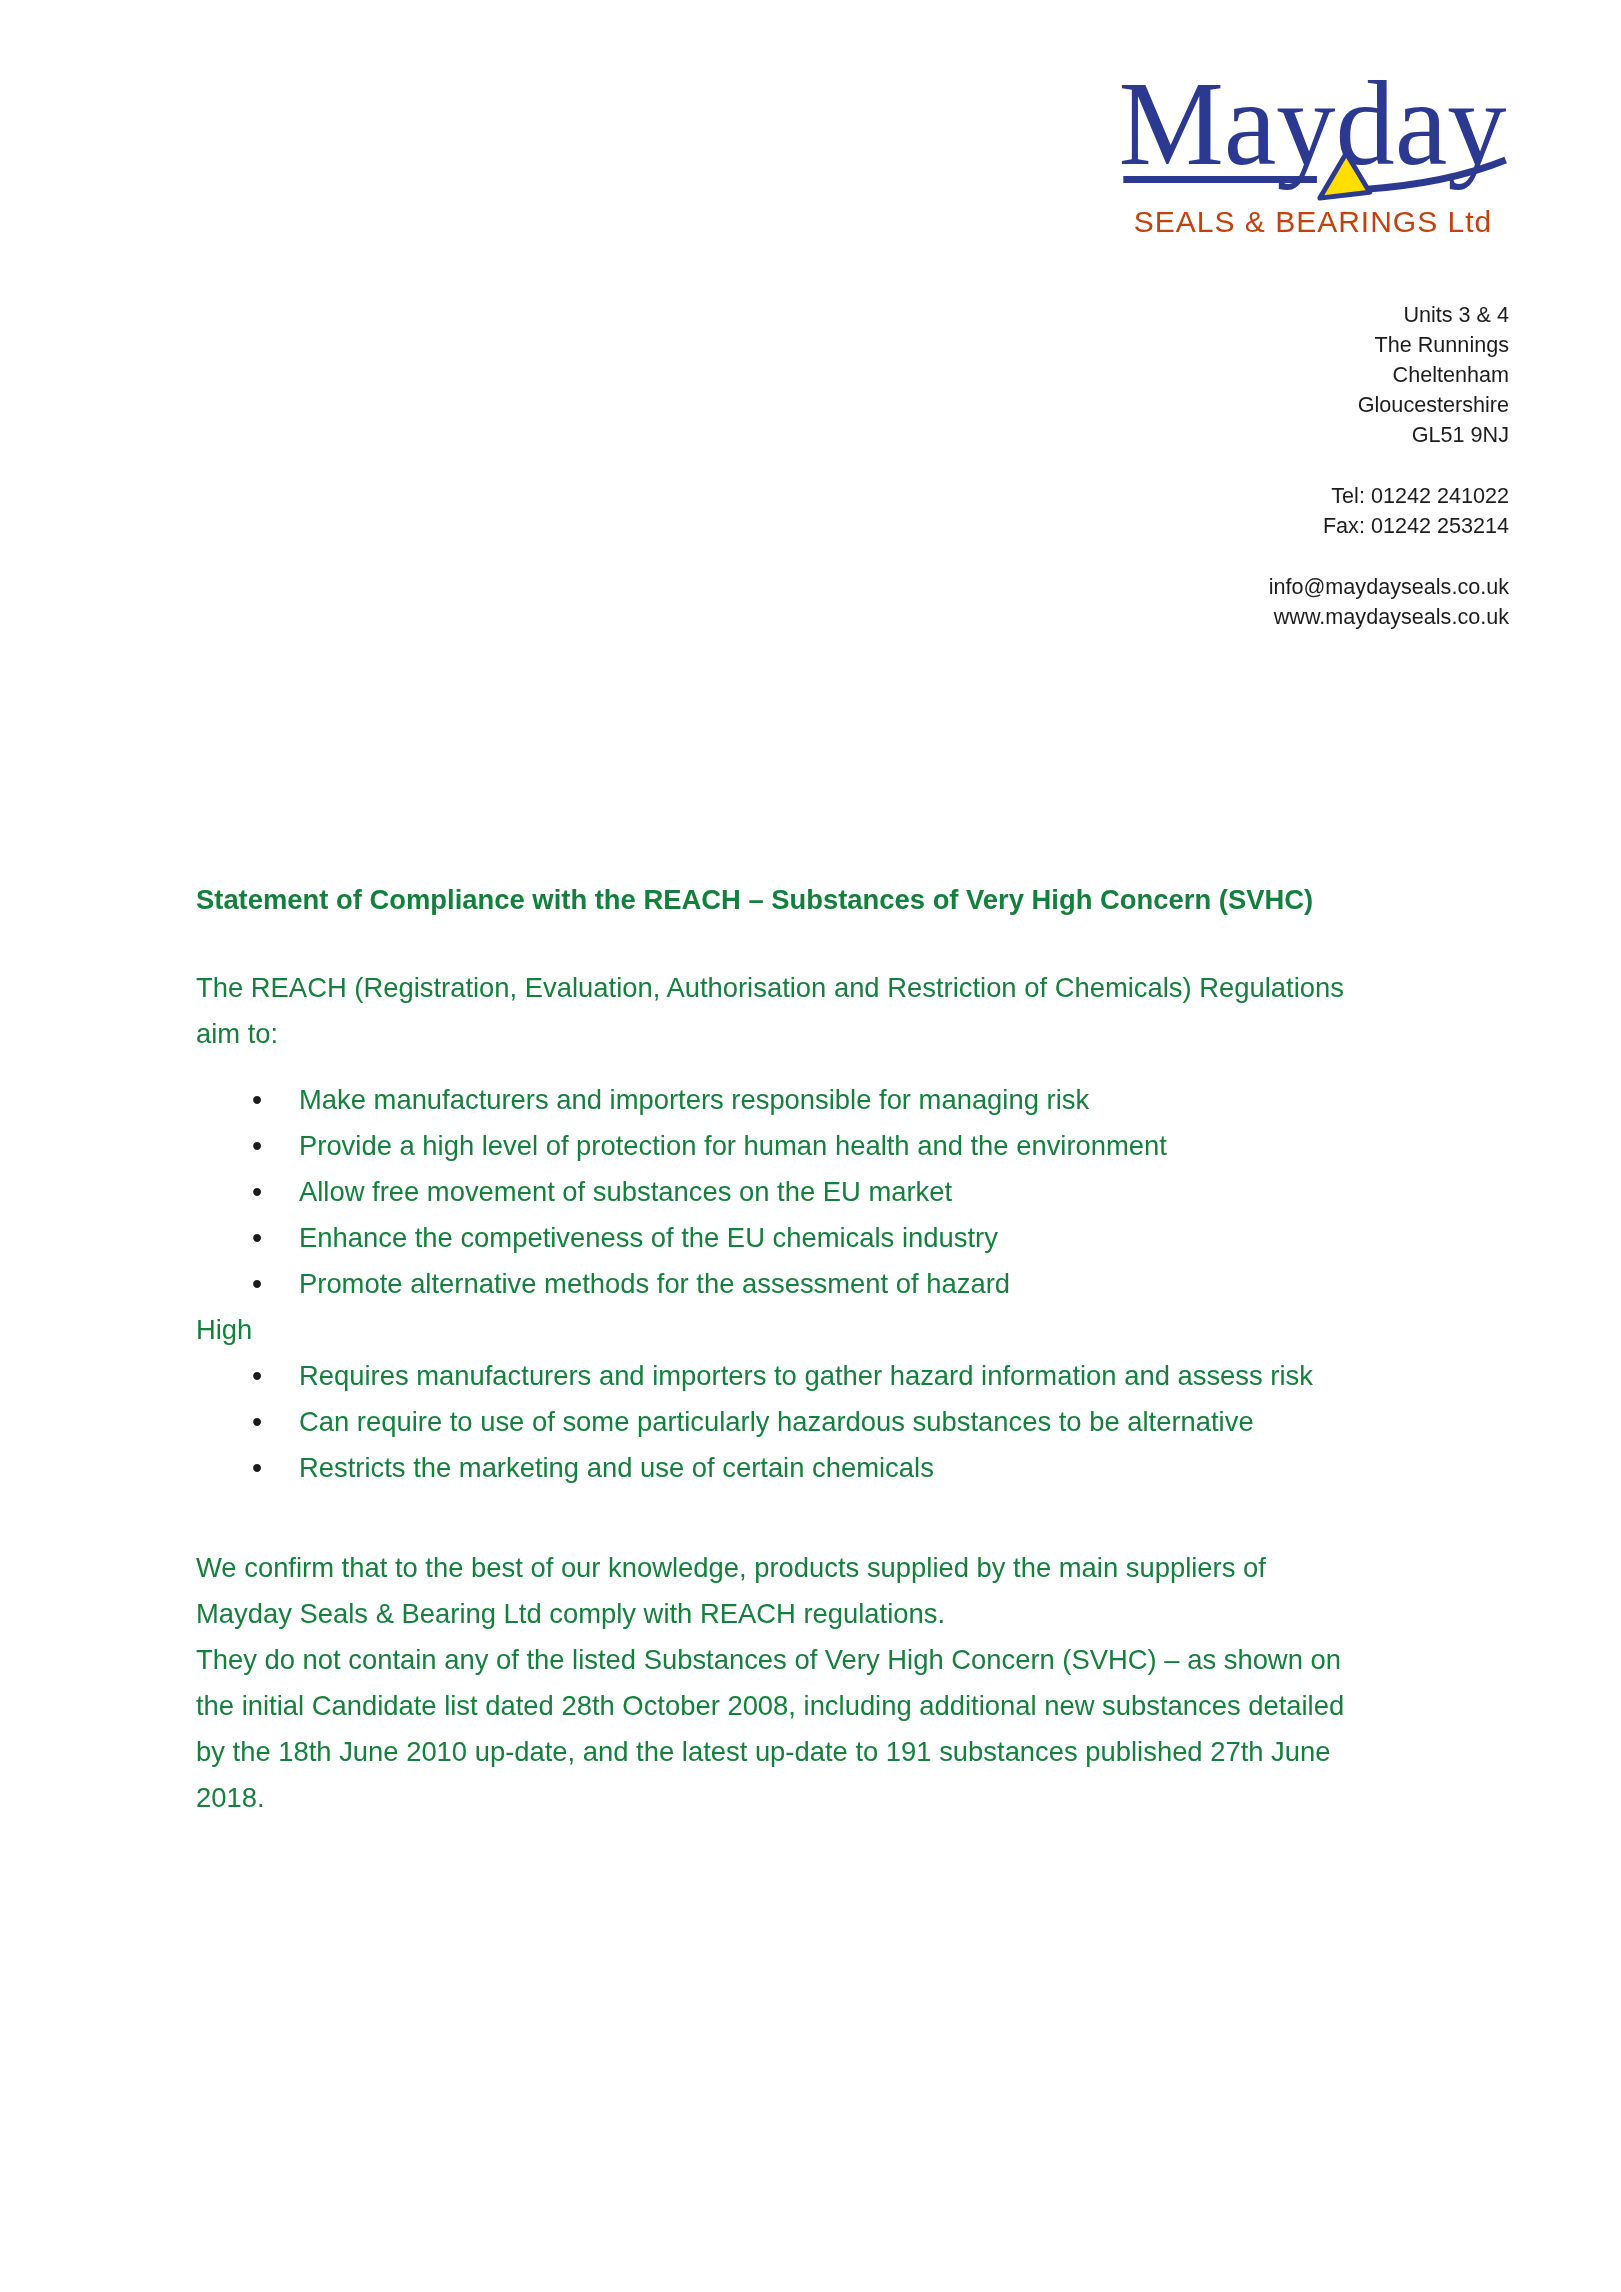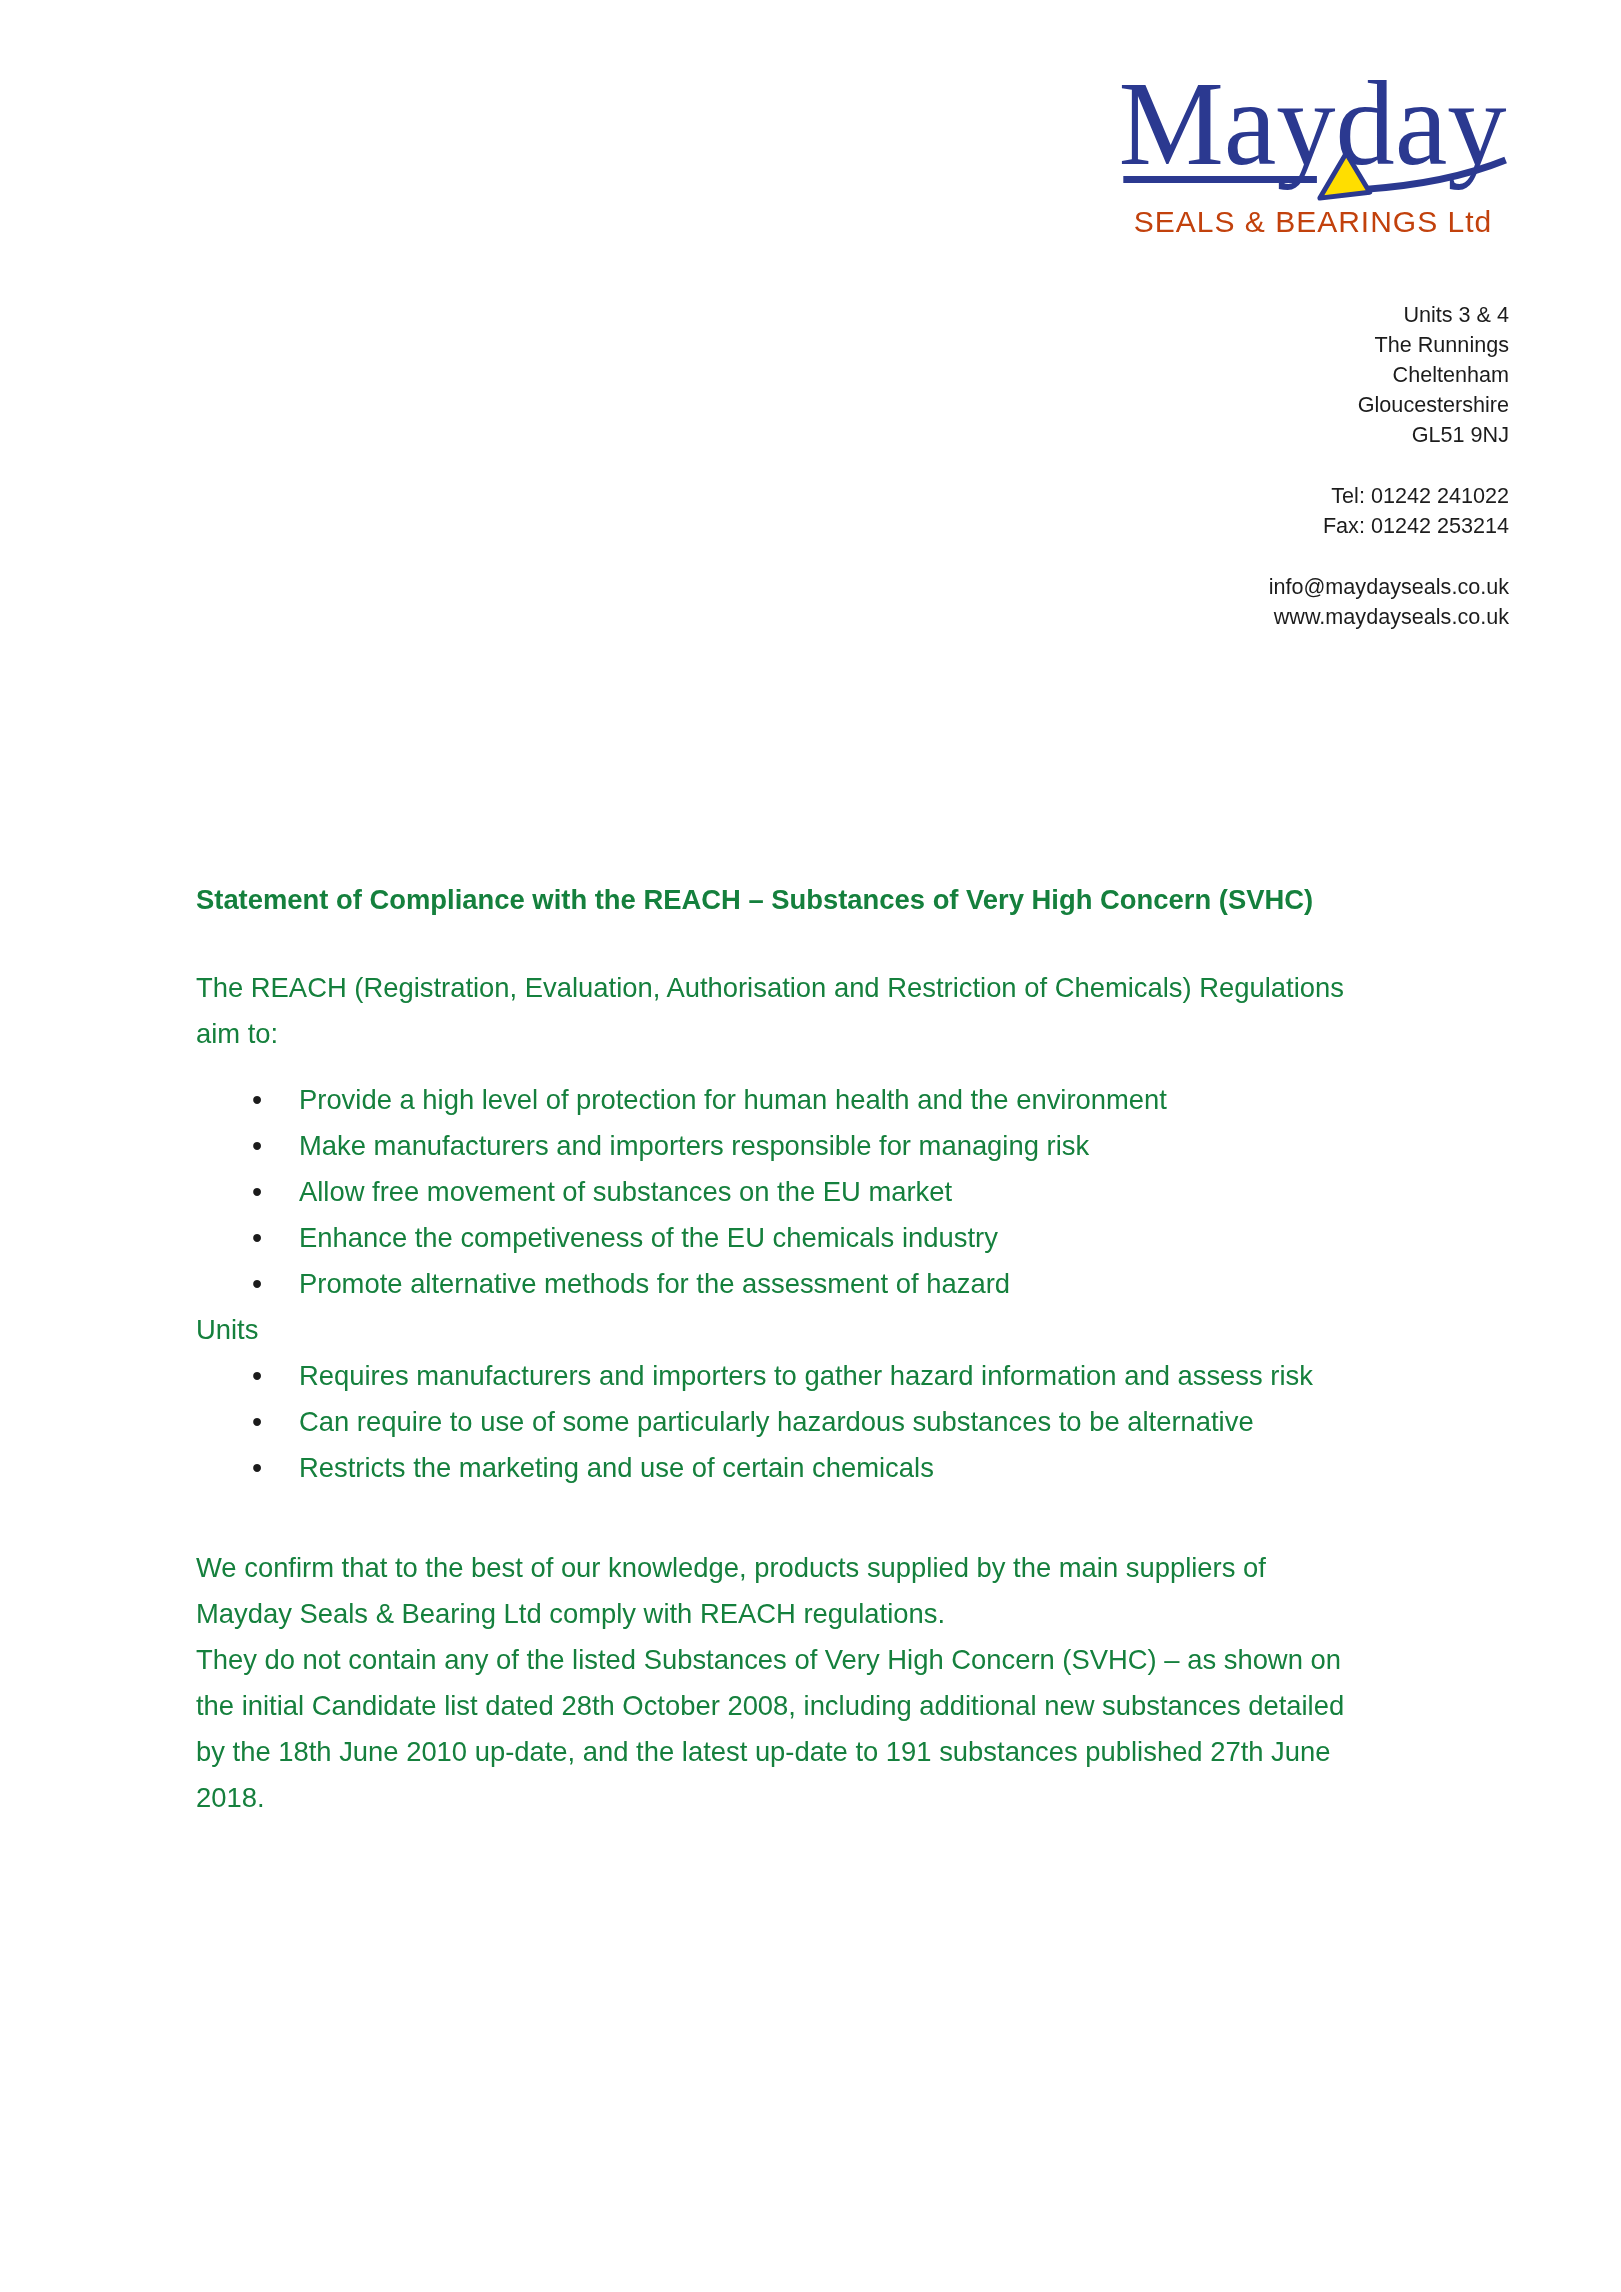--- a/index.html
+++ b/index.html
@@ -122,28 +122,28 @@
 
   </header>
 
   <main class="content">
 
     <h1 class="doc-title">Statement of Compliance with the REACH – Substances of Very High Concern (SVHC)</h1>
 
     <p class="intro">The REACH (Registration, Evaluation, Authorisation and Restriction of Chemicals) Regulations aim to:</p>
 
     <ul class="bullets">
+      <li>Make manufacturers and importers responsible for managing risk</li>
       <li>Provide a high level of protection for human health and the environment</li>
-      <li>Make manufacturers and importers responsible for managing risk</li>
       <li>Allow free movement of substances on the EU market</li>
       <li>Enhance the competiveness of the EU chemicals industry</li>
       <li>Promote alternative methods for the assessment of hazard</li>
     </ul>
 
-    <div class="also-label">Units</div>
+    <div class="also-label">High</div>
 
     <ul class="bullets">
       <li>Requires manufacturers and importers to gather hazard information and assess risk</li>
       <li>Can require to use of some particularly hazardous substances to be alternative</li>
       <li>Restricts the marketing and use of certain chemicals</li>
     </ul>
 
     <div class="confirmation">
       <p>We confirm that to the best of our knowledge, products supplied by the main suppliers of Mayday Seals &amp; Bearing Ltd comply with REACH regulations.</p>
       <p>They do not contain any of the listed Substances of Very High Concern (SVHC) – as shown on the initial Candidate list dated 28th October 2008, including additional new substances detailed by the 18th June 2010 up-date, and the latest up-date to 191 substances published 27th June 2018.</p>

